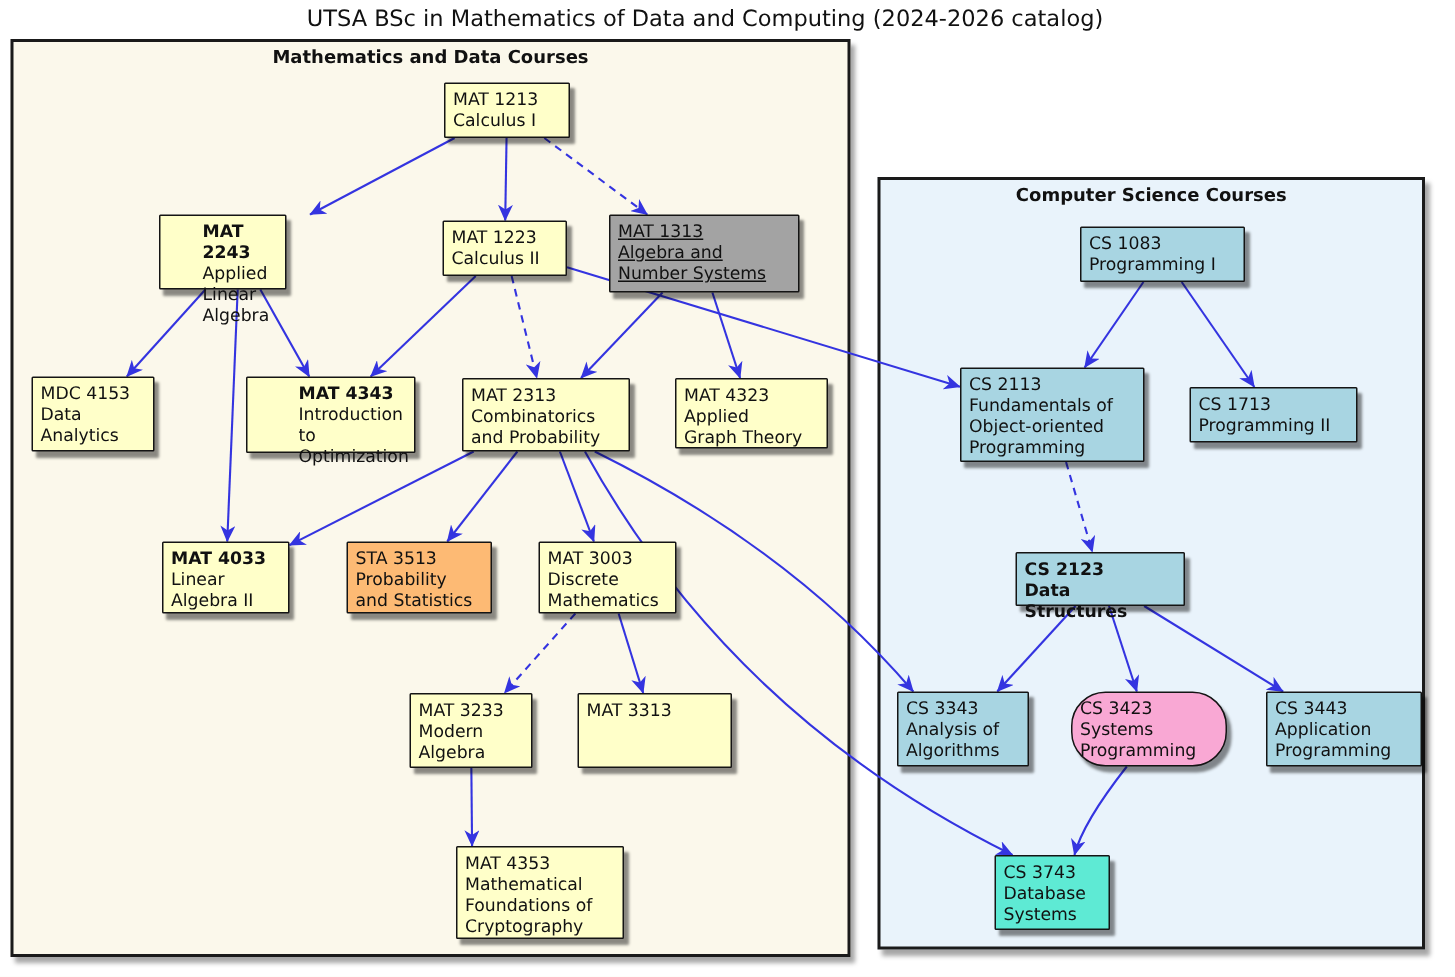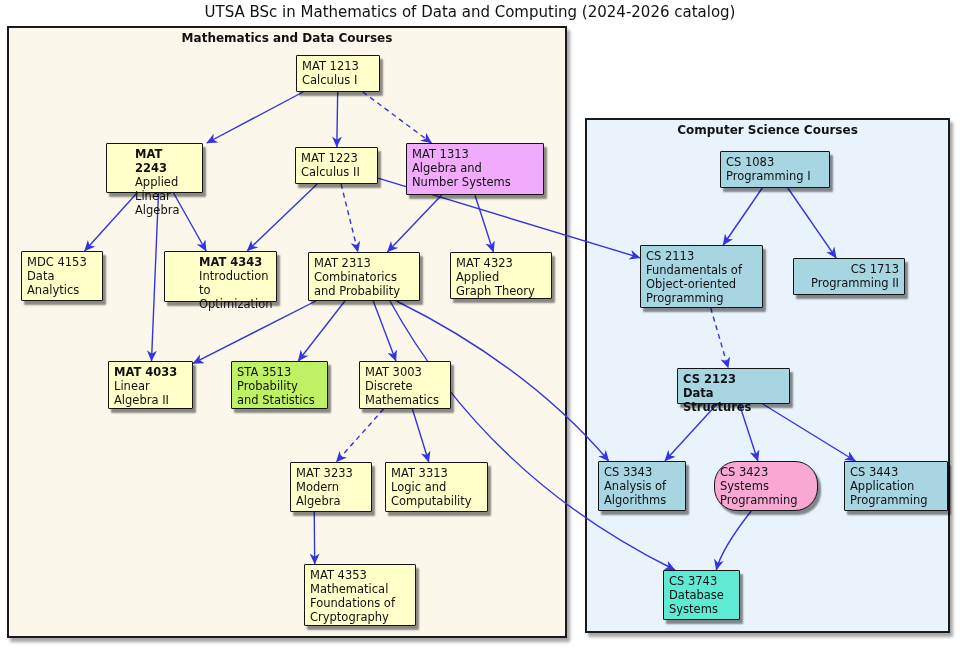--- a/index.html
+++ b/index.html
@@ -71,51 +71,50 @@
         <path d="M762.2920560747664,188 L723.1378504672897,245" fill="none" stroke="#3434e0" stroke-width="1.4" marker-end="url(#arrow)"></path>
         <path d="M787.7943925233645,188 L836.2056074766355,258" fill="none" stroke="#3434e0" stroke-width="1.4" marker-end="url(#arrow)"></path>
         <path d="M710.7054794520548,308 L728.2397260273973,368" fill="none" stroke="#3434e0" stroke-width="1.4" stroke-dasharray="5,4" marker-end="url(#arrow)"></path>
         <path d="M717.03,404 L664.875,461" fill="none" stroke="#3434e0" stroke-width="1.4" marker-end="url(#arrow)"></path>
         <path d="M739.35,404 L757.875,461" fill="none" stroke="#3434e0" stroke-width="1.4" marker-end="url(#arrow)"></path>
         <path d="M762.75,404 L855.375,461" fill="none" stroke="#3434e0" stroke-width="1.4" marker-end="url(#arrow)"></path>
         <path d="M751.2064220183486,511 Q721.75,548.5 716.2935779816514,570" fill="none" stroke="#3434e0" stroke-width="1.4" marker-end="url(#arrow)"></path>
       </g>
   </svg>
 <div class="node" style="left: 296px; top: 55px; width: 84px; height: 37px; background: rgb(255, 255, 201); color: rgb(17, 17, 17);"><div class="code">MAT 1213</div><div class="course-title">Calculus I</div></div>
-    <div class="node bold-code" style="left: 106px; top: 143px; width: 97px; height: 50px; background: rgb(255, 255, 201); color: rgb(17, 17, 17); padding-left: 28px;"><div class="code">MAT 2243</div><div class="course-title">Applied
+    <div class="node bold-code" style="left: 106px; top: 143px; width: 85px; height: 50px; background: rgb(255, 255, 201); color: rgb(17, 17, 17); padding-left: 28px;"><div class="code">MAT 2243</div><div class="course-title">Applied
 Linear Algebra</div></div>
     <div class="node" style="left: 295px; top: 147px; width: 83px; height: 37px; background: rgb(255, 255, 201); color: rgb(17, 17, 17);"><div class="code">MAT 1223</div><div class="course-title">Calculus II</div></div>
-    <div class="node" style="left: 406px; top: 143px; width: 138px; height: 52px; background: #f0abfc; color: rgb(17, 17, 17);"><div class="code">MAT 1313</div><div class="course-title">Algebra and
+    <div class="node" style="left: 406px; top: 143px; width: 127px; height: 52px; background: #a3a3a3; color: rgb(17, 17, 17); text-decoration: underline;"><div class="code">MAT 1313</div><div class="course-title">Algebra and
 Number Systems</div></div>
     <div class="node" style="left: 21px; top: 251px; width: 82px; height: 50px; background: rgb(255, 255, 201); color: rgb(17, 17, 17);"><div class="code">MDC 4153</div><div class="course-title">Data
 Analytics</div></div>
     <div class="node bold-code" style="left: 164px; top: 251px; width: 113px; height: 51px; background: rgb(255, 255, 201); color: rgb(17, 17, 17); padding-left: 34px;"><div class="code">MAT 4343</div><div class="course-title">Introduction
 to Optimization</div></div>
     <div class="node" style="left: 308px; top: 252px; width: 112px; height: 49px; background: rgb(255, 255, 201); color: rgb(17, 17, 17);"><div class="code">MAT 2313</div><div class="course-title">Combinatorics
 and Probability</div></div>
     <div class="node" style="left: 450px; top: 252px; width: 102px; height: 47px; background: rgb(255, 255, 201); color: rgb(17, 17, 17);"><div class="code">MAT 4323</div><div class="course-title">Applied
 Graph Theory</div></div>
     <div class="node bold-code" style="left: 108px; top: 361px; width: 85px; height: 48px; background: rgb(255, 255, 201); color: rgb(17, 17, 17);"><div class="code">MAT 4033</div><div class="course-title">Linear
 Algebra II</div></div>
-    <div class="node" style="left: 231px; top: 361px; width: 97px; height: 48px; background: #bef264; color: rgb(17, 17, 17);"><div class="code">STA 3513</div><div class="course-title">Probability
+    <div class="node" style="left: 231px; top: 361px; width: 97px; height: 48px; background: #fdba74; color: rgb(17, 17, 17);"><div class="code">STA 3513</div><div class="course-title">Probability
 and Statistics</div></div>
     <div class="node" style="left: 359px; top: 361px; width: 92px; height: 48px; background: rgb(255, 255, 201); color: rgb(17, 17, 17);"><div class="code">MAT 3003</div><div class="course-title">Discrete
 Mathematics</div></div>
-    <div class="node" style="left: 273px; top: 462px; width: 82px; height: 50px; background: rgb(255, 255, 201); color: rgb(17, 17, 17); margin-left: 17px;"><div class="code">MAT 3233</div><div class="course-title">Modern
+    <div class="node" style="left: 273px; top: 462px; width: 82px; height: 50px; background: rgb(255, 255, 201); color: rgb(17, 17, 17);"><div class="code">MAT 3233</div><div class="course-title">Modern
 Algebra</div></div>
-    <div class="node" style="left: 385px; top: 462px; width: 103px; height: 50px; background: rgb(255, 255, 201); color: rgb(17, 17, 17);"><div class="code">MAT 3313</div><div class="course-title">Logic and
-Computability</div></div>
+    <div class="node" style="left: 385px; top: 462px; width: 103px; height: 50px; background: rgb(255, 255, 201); color: rgb(17, 17, 17);"><div class="code">MAT 3313</div></div>
     <div class="node" style="left: 259px; top: 564px; width: 112px; height: 62px; background: rgb(255, 255, 201); color: rgb(17, 17, 17); margin-left: 45px;"><div class="code">MAT 4353</div><div class="course-title">Mathematical
 Foundations of
 Cryptography</div></div>
     <div class="node" style="left: 720px; top: 151px; width: 110px; height: 37px; background: rgb(168, 213, 226); color: rgb(17, 17, 17);"><div class="code">CS 1083</div><div class="course-title">Programming I</div></div>
     <div class="node" style="left: 640px; top: 245px; width: 123px; height: 63px; background: rgb(168, 213, 226); color: rgb(17, 17, 17);"><div class="code">CS 2113</div><div class="course-title">Fundamentals of
 Object-oriented
 Programming</div></div>
-    <div class="node" style="left: 793px; top: 258px; width: 112px; height: 37px; background: rgb(168, 213, 226); color: rgb(17, 17, 17); text-align: right;"><div class="code">CS 1713</div><div class="course-title">Programming II</div></div>
+    <div class="node" style="left: 793px; top: 258px; width: 112px; height: 37px; background: rgb(168, 213, 226); color: rgb(17, 17, 17);"><div class="code">CS 1713</div><div class="course-title">Programming II</div></div>
     <div class="node" style="left: 677px; top: 368px; width: 113px; height: 36px; background: rgb(168, 213, 226); color: rgb(17, 17, 17); font-weight: bold;"><div class="code">CS 2123</div><div class="course-title">Data Structures</div></div>
     <div class="node" style="left: 598px; top: 461px; width: 88px; height: 50px; background: rgb(168, 213, 226); color: rgb(17, 17, 17);"><div class="code">CS 3343</div><div class="course-title">Analysis of
 Algorithms</div></div>
     <div class="node" style="left: 714px; top: 461px; width: 104px; height: 50px; background: #f9a8d4; color: rgb(17, 17, 17); border-radius: 23px;"><div class="code">CS 3423</div><div class="course-title">Systems
 Programming</div></div>
     <div class="node" style="left: 844px; top: 461px; width: 104px; height: 50px; background: rgb(168, 213, 226); color: rgb(17, 17, 17);"><div class="code">CS 3443</div><div class="course-title">Application
 Programming</div></div>
     <div class="node" style="left: 663px; top: 570px; width: 77px; height: 50px; background: #5eead4; color: rgb(17, 17, 17);"><div class="code">CS 3743</div><div class="course-title">Database
 Systems</div></div>
   </div>

